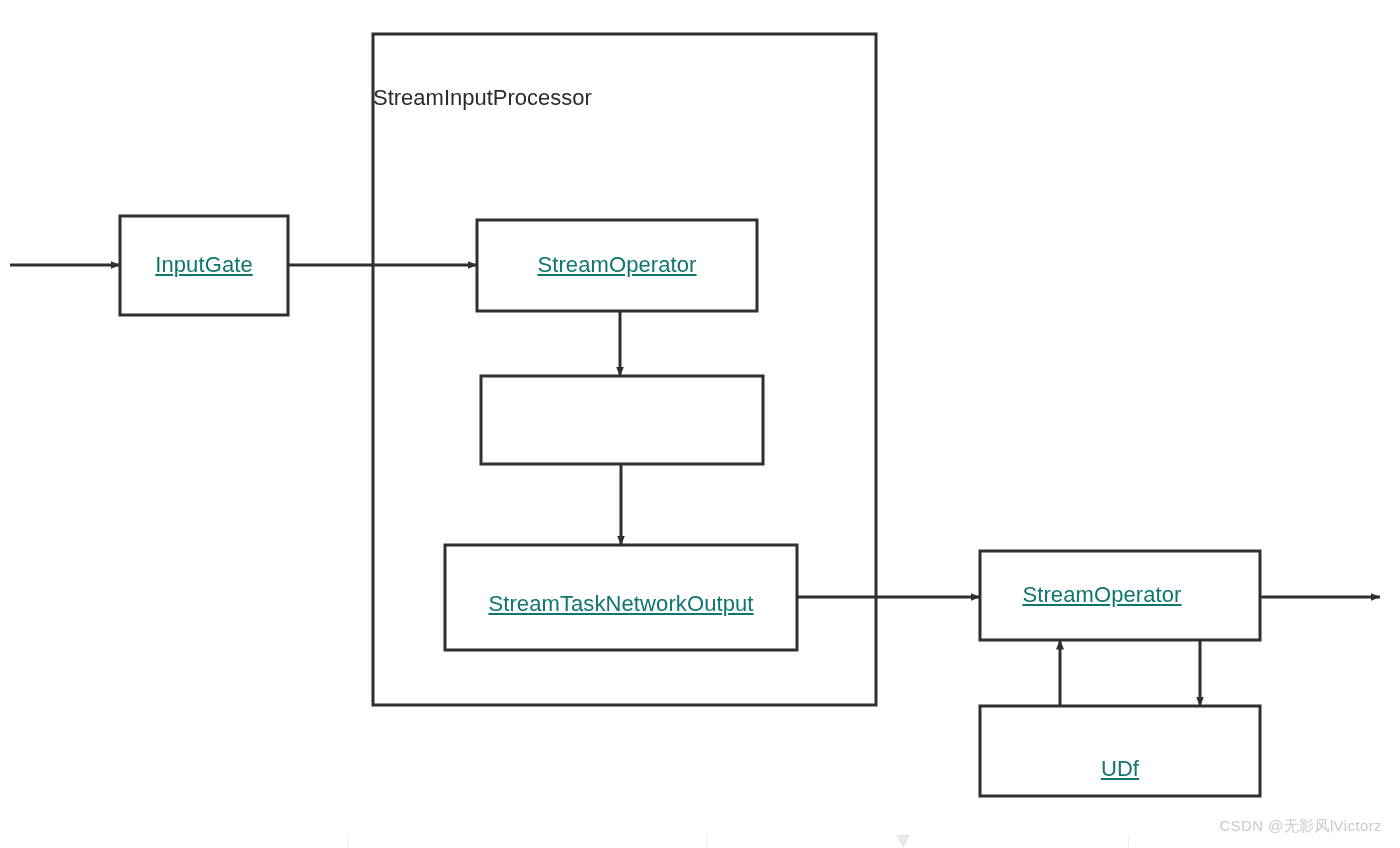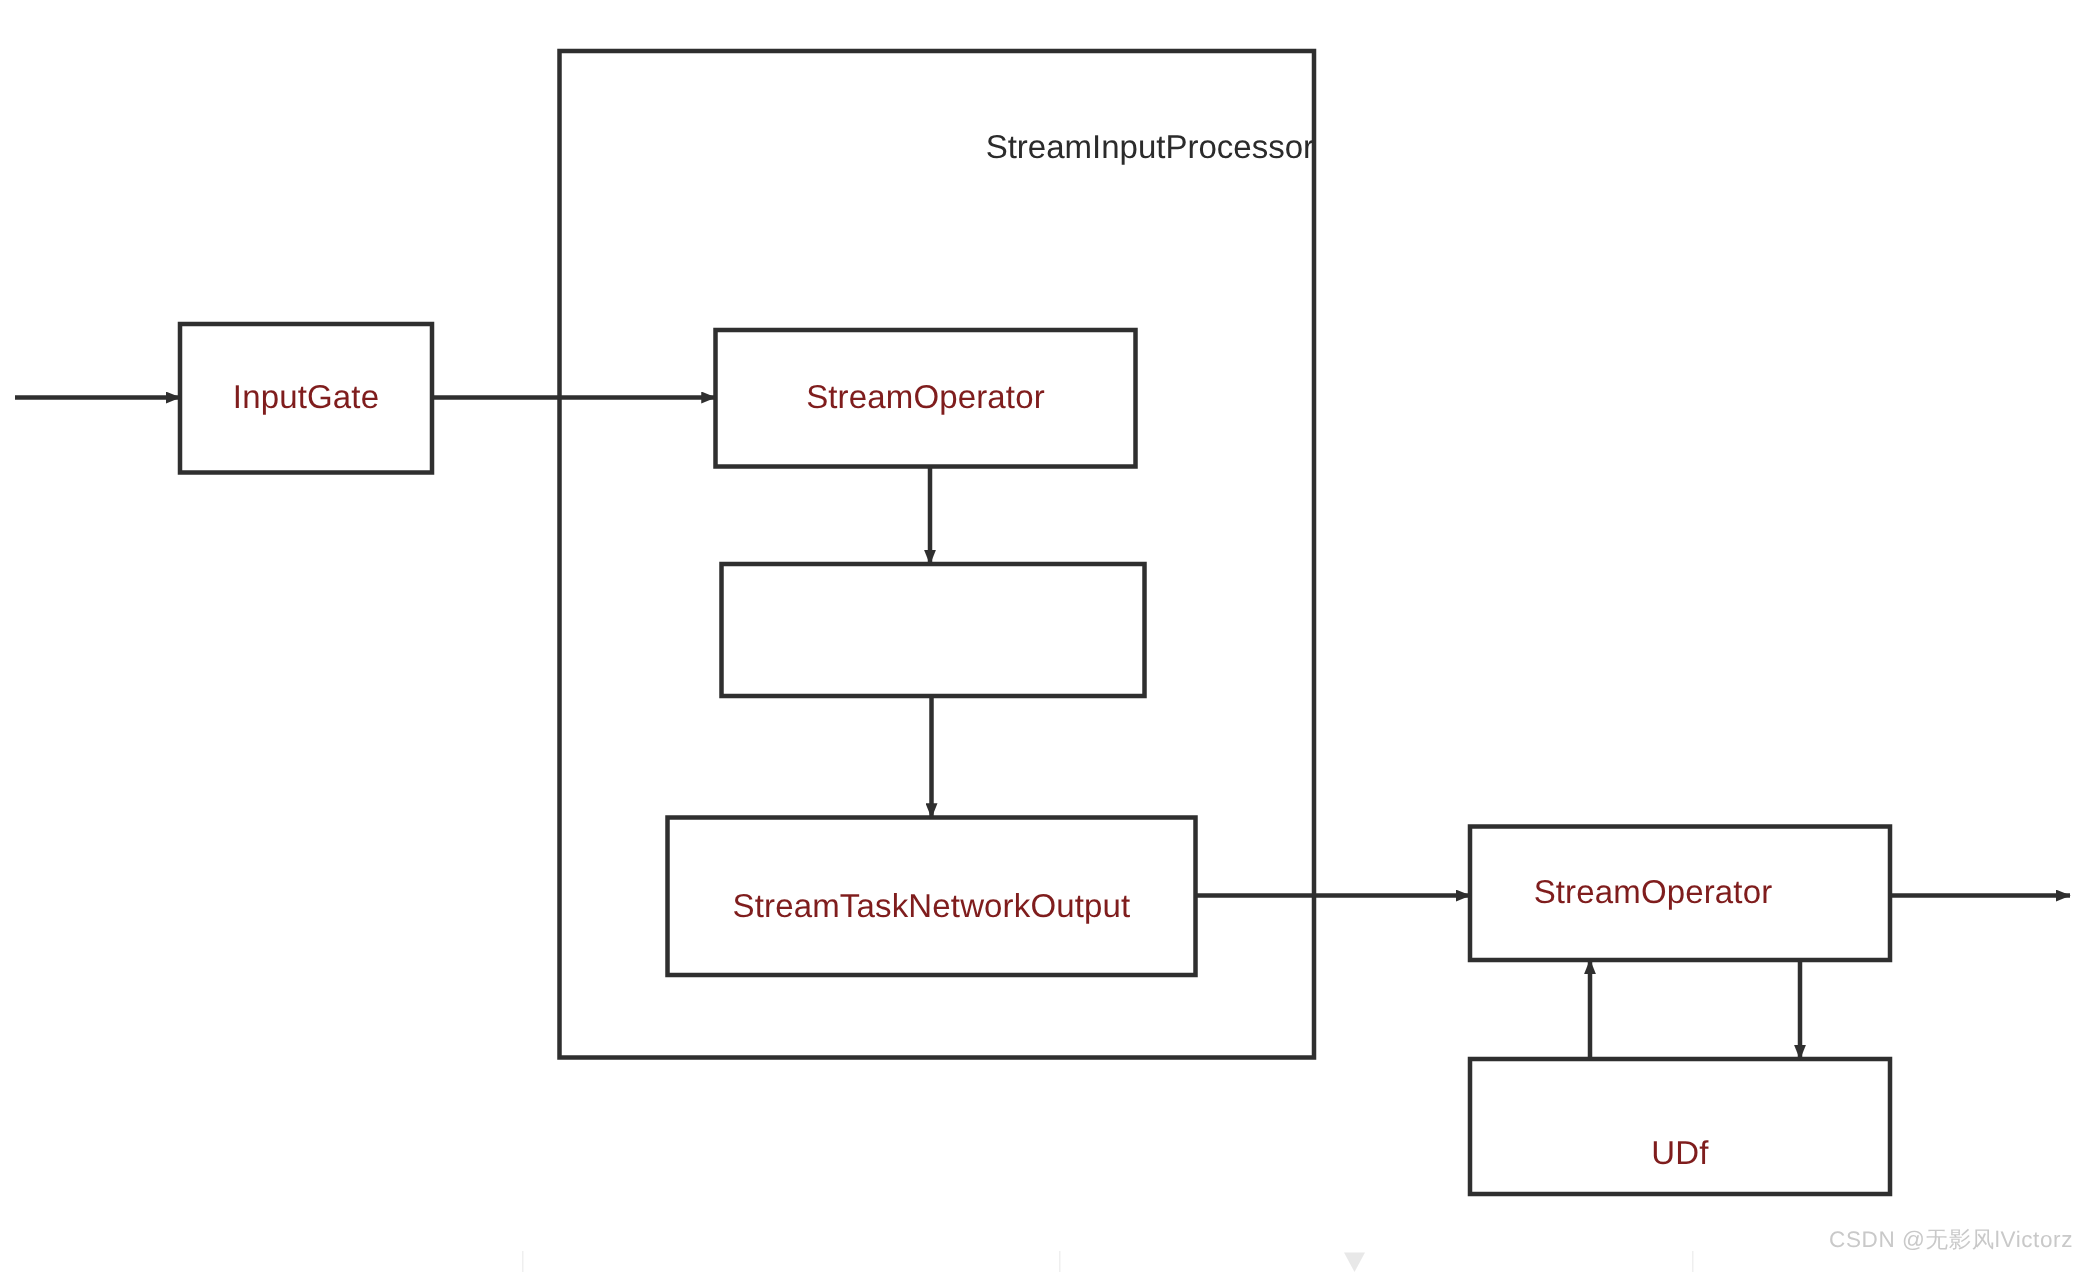--- a/index.html
+++ b/index.html
@@ -26,31 +26,32 @@
     height: 848px;
   }
   .node-label {
     position: absolute;
     display: flex;
     align-items: center;
     justify-content: center;
     text-align: right;
     font-size: 22px;
     line-height: 1.2;
-    color: #7f1d1d;
+    color: #0f766e;
     white-space: nowrap;
     letter-spacing: 0.1px;
     pointer-events: none;
+    text-decoration: underline;
   }
   .group-title {
     position: absolute;
     font-size: 22px;
     color: #2b2b2b;
     white-space: nowrap;
-    text-align: right;
+    text-align: left;
     width: 100%;
     left: 0;
   }
   .watermark {
     position: absolute;
     right: 18px;
     bottom: 12px;
     font-size: 15px;
     color: #c9c9c9;
     letter-spacing: 0.4px;

